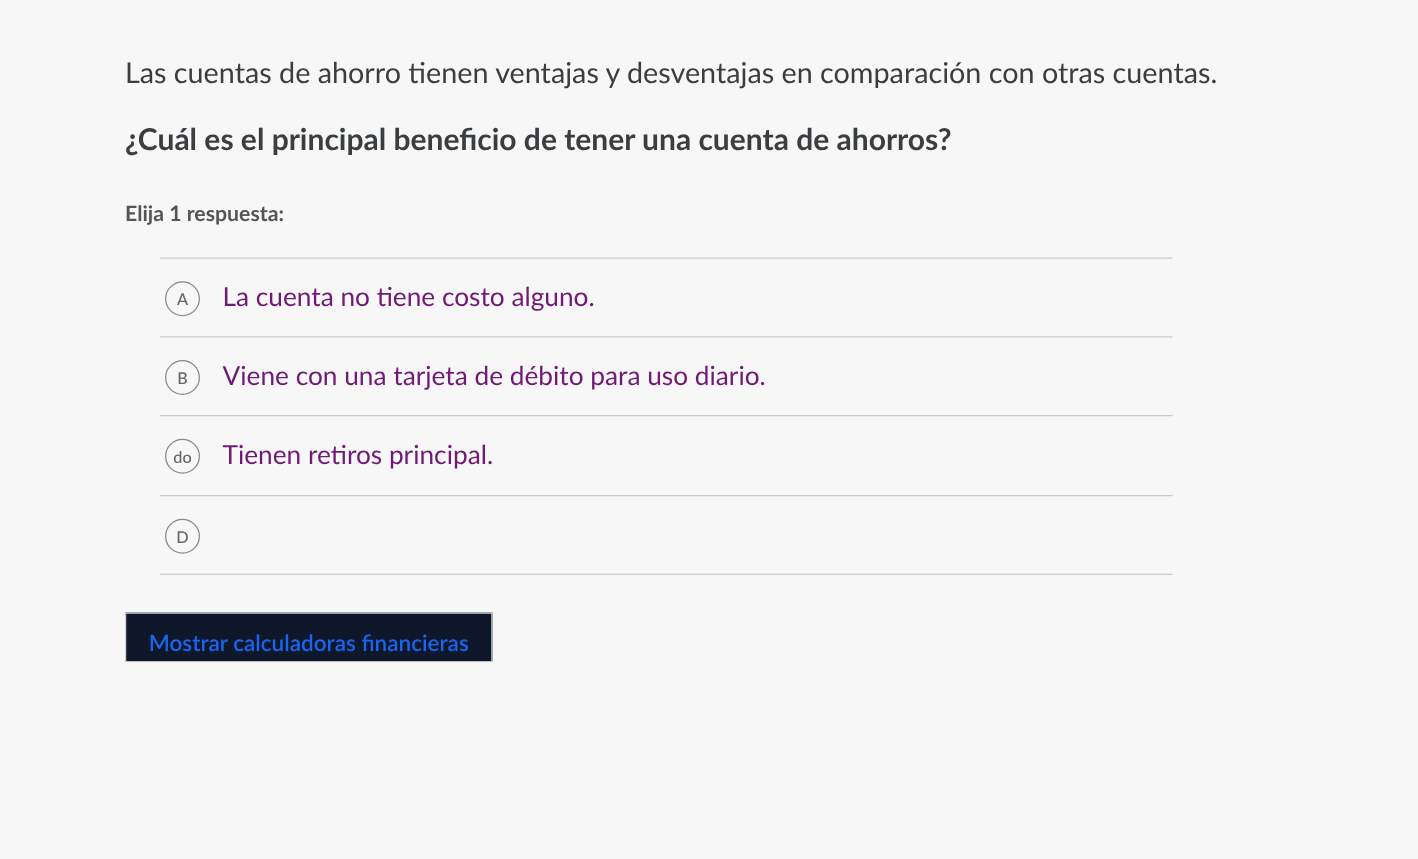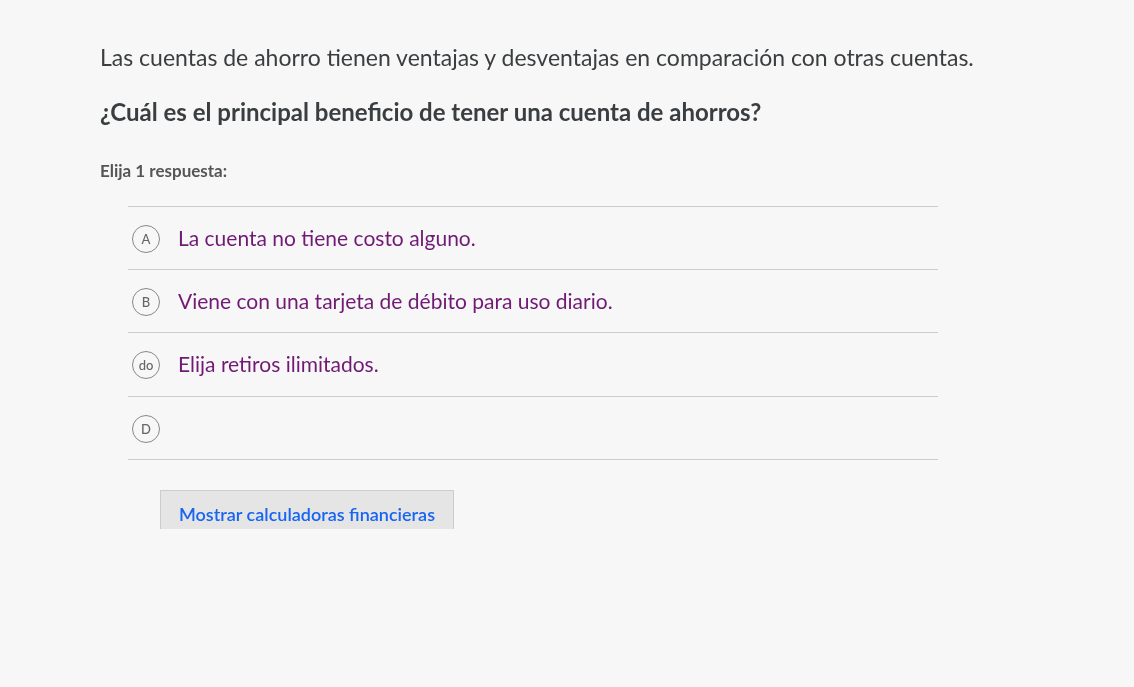--- a/index.html
+++ b/index.html
@@ -67,29 +67,28 @@
     }
     .choice-text {
       font-size: 21px;
       color: #701a75;
       line-height: 1.45;
       flex: 1;
     }
     .calc-button {
       display: inline-block;
       margin-top: 30px;
-      margin-left: 60px;
       padding: 12px 18px 4px 18px;
       border: 1px solid #ccc;
       border-bottom: none;
       color: #1865f2;
       font-size: 18px;
       font-weight: 600;
       cursor: pointer;
-      background: #e5e5e5;
+      background: #0f172a;
     }
   </style>
 </head>
 <body>
 
 
 
 <p class="question-intro">Las cuentas de ahorro tienen ventajas y desventajas en comparación con otras cuentas.</p>
 <p class="question-main">¿Cuál es el principal beneficio de tener una cuenta de ahorros?</p>
 <p class="instruction">Elija 1 respuesta:</p>
@@ -101,21 +100,21 @@
     <span class="choice-text">La cuenta no tiene costo alguno.</span>
   </div>
 
   <div class="choice">
     <span class="choice-letter">B</span>
     <span class="choice-text">Viene con una tarjeta de débito para uso diario.</span>
   </div>
 
   <div class="choice">
     <span class="choice-letter">do</span>
-    <span class="choice-text">Elija retiros ilimitados.</span>
+    <span class="choice-text">Tienen retiros principal.</span>
   </div>
 
   <div class="choice">
     <span class="choice-letter">D</span>
   </div>
 
 </div>
 
 <div class="calc-button">Mostrar calculadoras financieras</div>
 

